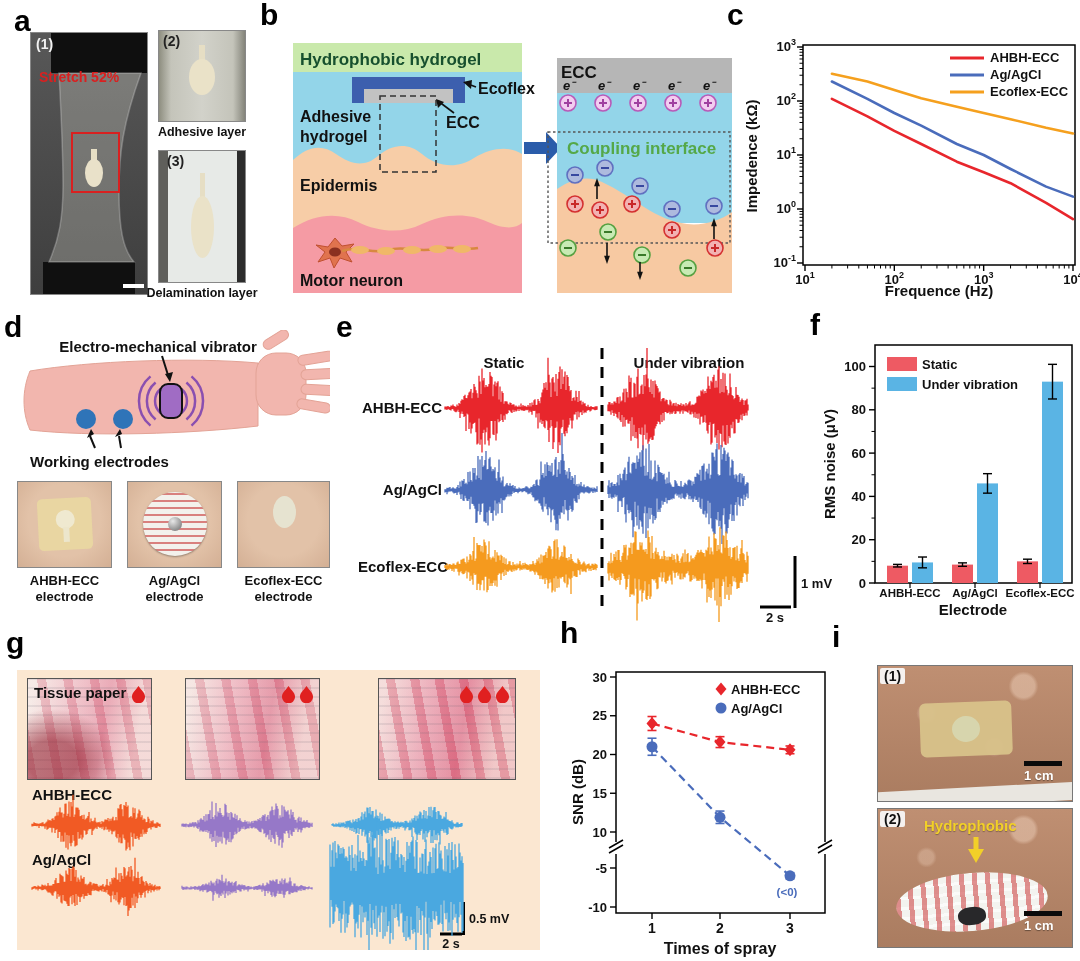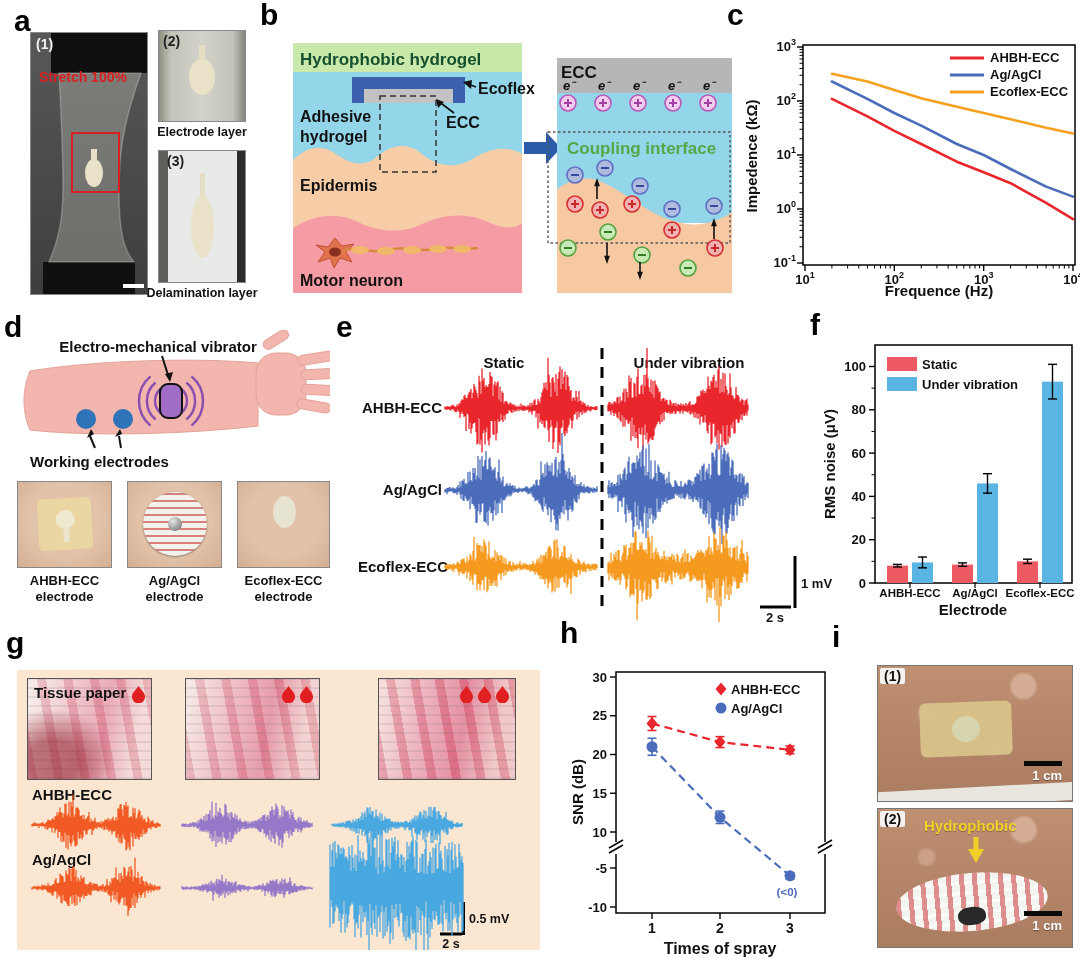--- a/index.html
+++ b/index.html
@@ -66,21 +66,21 @@
   .i-edge{position:absolute;left:-6px;bottom:-4px;width:210px;height:18px;background:#e9e6e0;transform:rotate(-3deg);}
   .i-patch{position:absolute;left:42px;top:36px;width:92px;height:54px;background:rgba(216,194,138,.95);border-radius:6px;transform:rotate(-2deg);}
   .i-patchdot{position:absolute;left:32px;top:14px;width:28px;height:26px;background:#d7d5ad;border-radius:50%;}
   .i-oval{position:absolute;left:18px;top:64px;width:152px;height:58px;border-radius:50%;transform:rotate(-5deg);
      background:repeating-linear-gradient(90deg,rgba(198,38,38,.5) 0 5px,transparent 5px 13px),
      repeating-linear-gradient(0deg,transparent 0 7px,rgba(255,255,255,.65) 7px 10px),#f3f3ef;}
   .i-blob{position:absolute;left:80px;top:98px;width:28px;height:18px;background:#28282a;border-radius:45%;transform:rotate(-6deg);}
   .i-delam{position:absolute;left:46px;top:8px;font-size:15px;font-weight:bold;color:#f2d028;text-shadow:0 1px 1px rgba(0,0,0,.3);}
   .sbar{position:absolute;right:10px;width:38px;}
   .sbar .bar{width:38px;height:5px;background:#0a0a0a;}
-  .sbar .txt{margin-top:2px;color:#fff;font-size:13px;font-weight:bold;text-align:right;text-shadow:0 1px 1px rgba(0,0,0,.4);}
+  .sbar .txt{margin-top:2px;color:#fff;font-size:13px;font-weight:bold;text-align:left;text-shadow:0 1px 1px rgba(0,0,0,.4);}
 </style>
 </head>
 <body>
 
 <div class="fig">
 
   <div class="pl" style="left:14px;top:6px">a</div>
   <div class="pl" style="left:260px;top:0px">b</div>
   <div class="pl" style="left:727px;top:0px">c</div>
   <div class="pl" style="left:4px;top:312px">d</div>
@@ -94,28 +94,28 @@
     <svg class="abs" style="left:0;top:0" width="116" height="261">
       <rect x="20" y="0" width="96" height="40" fill="#0f0f0f"></rect>
       <rect x="12" y="229" width="92" height="32" fill="#101010"></rect>
       <path d="M28,40 L110,40 C92,90 88,120 88,158 C88,196 92,216 103,229 L18,229 C28,206 32,186 32,152 C32,118 30,78 28,40 Z" fill="rgba(215,215,205,0.30)" stroke="rgba(255,255,255,0.25)" stroke-width="1.5"></path>
       <rect x="60" y="116" width="6" height="13" fill="#e6dec4"></rect>
       <ellipse cx="63" cy="140" rx="9" ry="14" fill="#e9e1c9"></ellipse>
       <rect x="41" y="100" width="47" height="59" fill="none" stroke="#d92020" stroke-width="2"></rect>
       <rect x="92" y="251" width="21" height="4" fill="#fff"></rect>
     </svg>
     <span class="a-tag" style="left:5px;top:3px;color:#f2f2f2">(1)</span>
-    <span class="a-stretch">Stretch 100%</span>
+    <span class="a-stretch">Stretch 52%</span>
   </div>
   <div class="ph a-p2">
     <span class="a-tag" style="left:4px;top:2px;color:#222">(2)</span>
     <div class="a-stem" style="left:40px;top:14px;width:6px;height:16px"></div>
     <div class="a-elec" style="left:30px;top:28px;width:26px;height:36px"></div>
   </div>
-  <div class="a-cap" style="left:150px;top:125px;width:104px">Electrode layer</div>
+  <div class="a-cap" style="left:150px;top:125px;width:104px">Adhesive layer</div>
   <div class="ph a-p3">
     <span class="a-tag" style="left:8px;top:2px;color:#222">(3)</span>
     <div class="a-stem" style="left:41px;top:22px;width:5px;height:28px"></div>
     <div class="a-elec" style="left:32px;top:45px;width:23px;height:62px"></div>
   </div>
   <div class="a-cap" style="left:143px;top:286px;width:118px">Delamination layer</div>
 
   <svg id="svg-b" class="abs" style="left:260px;top:0" width="480" height="310">
     <defs>
       <clipPath id="bL">

